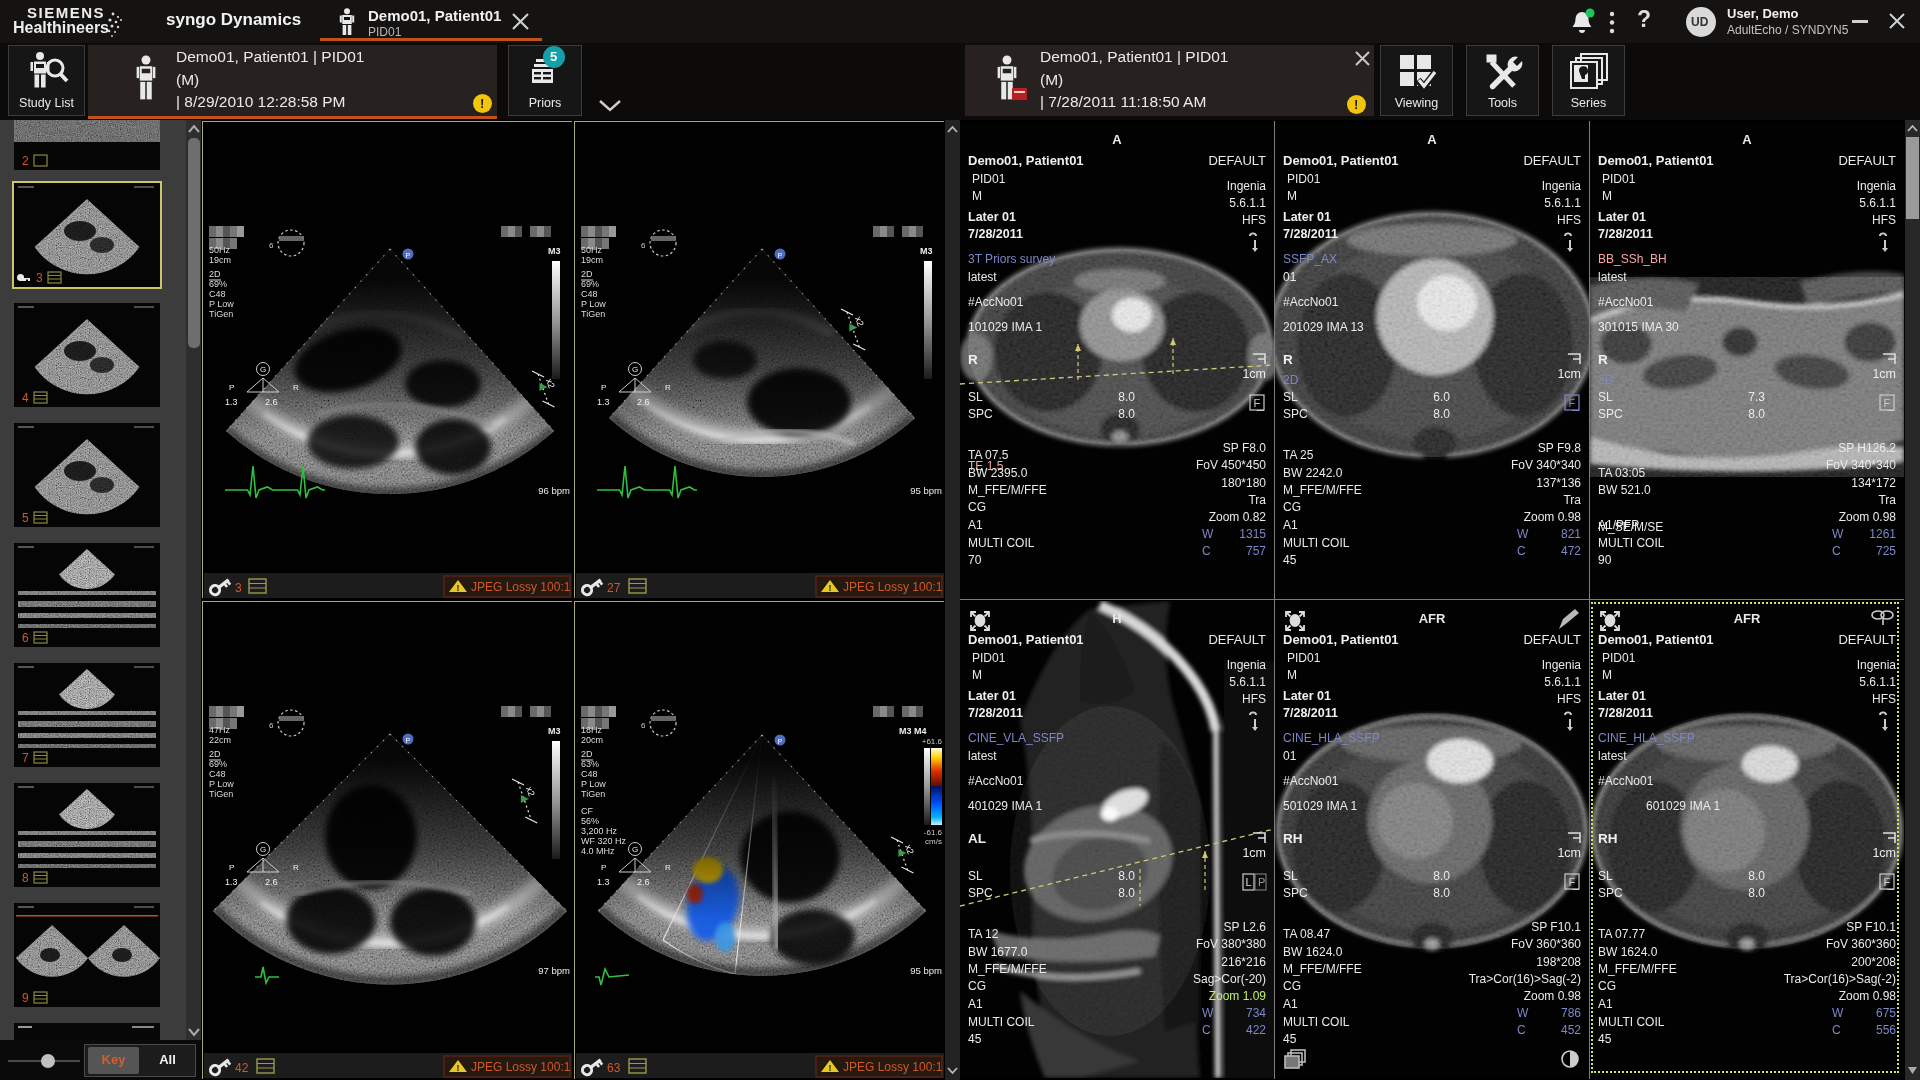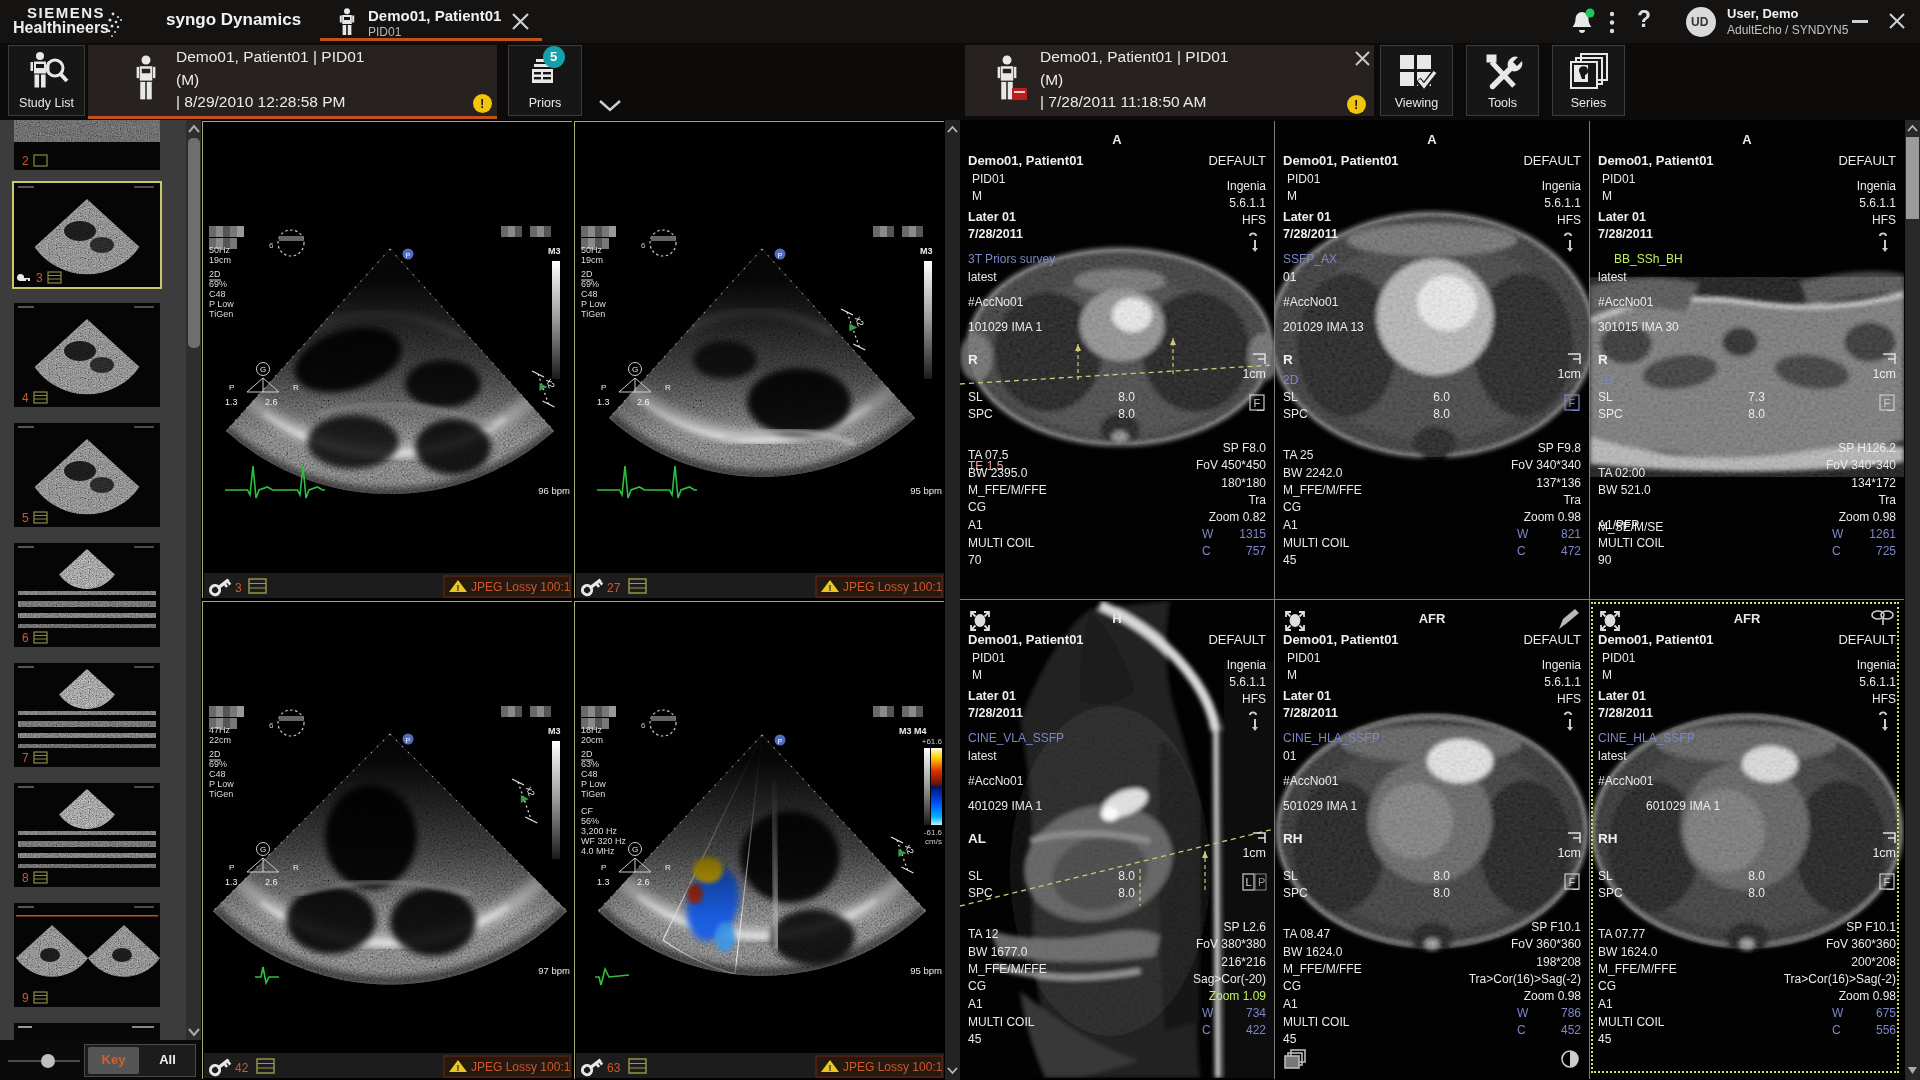--- a/index.html
+++ b/index.html
@@ -933,31 +933,31 @@
           <path d="M0,395 Q100,425 200,412 Q270,400 314,405 L314,420 Q160,438 0,422 Z" fill="#b0b0b0"></path>
         </g>
         <rect x="0" y="155" width="314" height="200" fill="#b0b0b0" filter="url(#mrinoise)" opacity="0.2"></rect>
       </svg>
       <div class="txt" style="left:0;top:10px;width:314px;text-align:center;font-size:13px;font-weight:bold;color:#e8e8e8">A</div>
       <div class="txt" style="left:8px;top:31px;font-size:13px;color:#efefef;font-weight:bold;">Demo01, Patient01</div>
       <div class="txt" style="left:12px;top:50px;font-size:12px;color:#eaeaea;font-weight:normal;">PID01</div>
       <div class="txt" style="left:12px;top:67px;font-size:12px;color:#eaeaea;font-weight:normal;">M</div>
       <div class="txt" style="left:8px;top:88px;font-size:12.5px;color:#efefef;font-weight:bold;">Later 01</div>
       <div class="txt" style="left:8px;top:105px;font-size:12.5px;color:#efefef;font-weight:bold;">7/28/2011</div>
-      <div class="txt" style="left:24px;top:130px;font-size:12px;color:#bef264;font-weight:normal;">BB_SSh_BH</div>
+      <div class="txt" style="left:8px;top:130px;font-size:12px;color:#fca5a5;font-weight:normal;">BB_SSh_BH</div>
       <div class="txt" style="left:8px;top:148px;font-size:12px;color:#eaeaea;font-weight:normal;">latest</div>
       <div class="txt" style="left:8px;top:173px;font-size:12px;color:#eaeaea;font-weight:normal;">#AccNo01</div>
       <div class="txt" style="left:8px;top:198px;font-size:12px;color:#eaeaea;font-weight:normal;">301015 IMA 30</div>
       <div class="txt" style="left:8px;top:230px;font-size:13.5px;color:#efefef;font-weight:bold;">R</div>
       <div class="txt" style="left:8px;top:251px;font-size:12px;color:#7d87c8;font-weight:normal;">2D</div>
       <div class="txt" style="left:8px;top:268px;font-size:12px;color:#eaeaea;font-weight:normal;">SL</div>
       <div class="txt" style="left:8px;top:285px;font-size:12px;color:#eaeaea;font-weight:normal;">SPC</div>
       <div class="txt" style="left:95px;top:268px;width:80px;text-align:right;font-size:12px;color:#eaeaea">7.3</div>
       <div class="txt" style="left:95px;top:285px;width:80px;text-align:right;font-size:12px;color:#eaeaea">8.0</div>
-      <div class="txt" style="left:8px;top:344px;font-size:12px;color:#eaeaea;font-weight:normal;">TA 02:00</div>
+      <div class="txt" style="left:8px;top:344px;font-size:12px;color:#eaeaea;font-weight:normal;">TA 03:05</div>
       <div class="txt" style="left:8px;top:361px;font-size:12px;color:#eaeaea;font-weight:normal;">BW 521.0</div>
       <div class="txt" style="left:8px;top:390px;font-size:12px;color:#eaeaea;font-weight:normal;margin-top:8px;">M_SE/M/SE</div>
       <div class="txt" style="left:8px;top:396px;font-size:12px;color:#eaeaea;font-weight:normal;">A1/PFP</div>
       <div class="txt" style="left:8px;top:414px;font-size:12px;color:#eaeaea;font-weight:normal;">MULTI COIL</div>
       <div class="txt" style="left:8px;top:431px;font-size:12px;color:#eaeaea;font-weight:normal;">90</div>
       <div class="txt" style="right:8px;top:31px;font-size:13px;color:#eaeaea;font-weight:normal;text-align:right">DEFAULT</div>
       <div class="txt" style="right:8px;top:57px;font-size:12px;color:#eaeaea;font-weight:normal;text-align:right">Ingenia</div>
       <div class="txt" style="right:8px;top:74px;font-size:12px;color:#eaeaea;font-weight:normal;text-align:right">5.6.1.1</div>
       <div class="txt" style="right:8px;top:91px;font-size:12px;color:#eaeaea;font-weight:normal;text-align:right">HFS</div>
       <svg class="abs" style="right:10px;top:110px" width="18" height="22">

